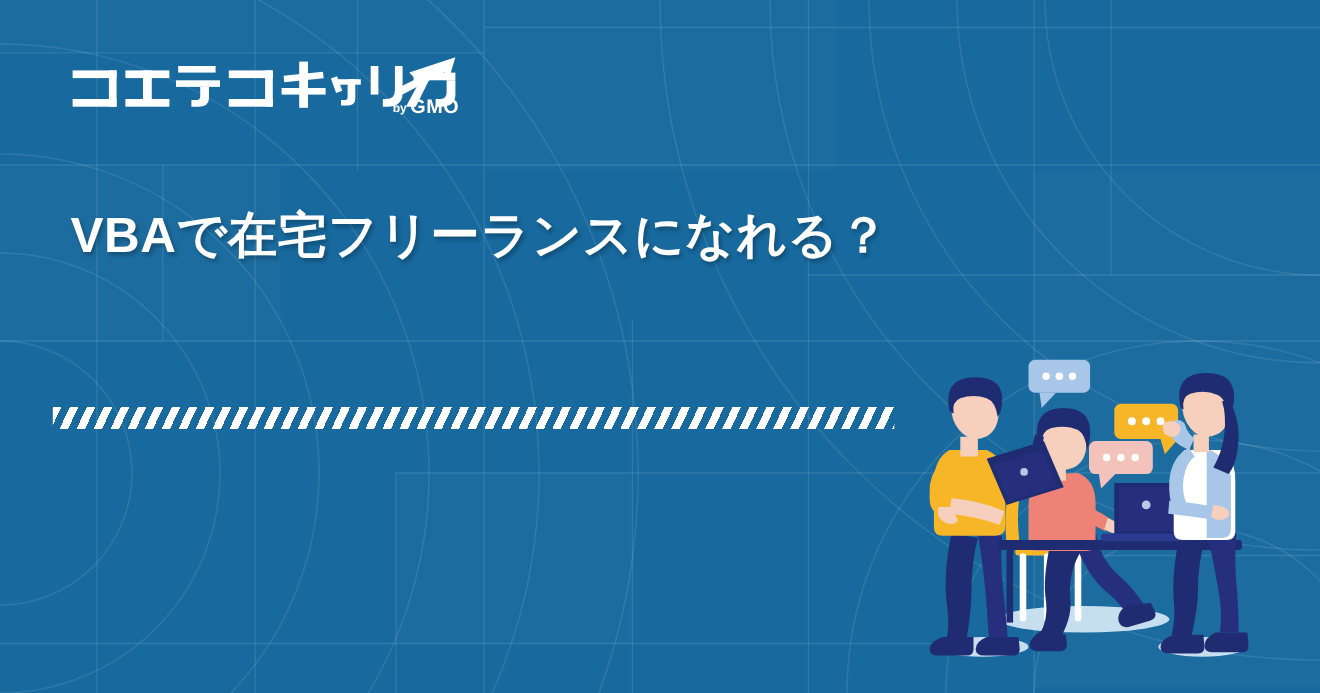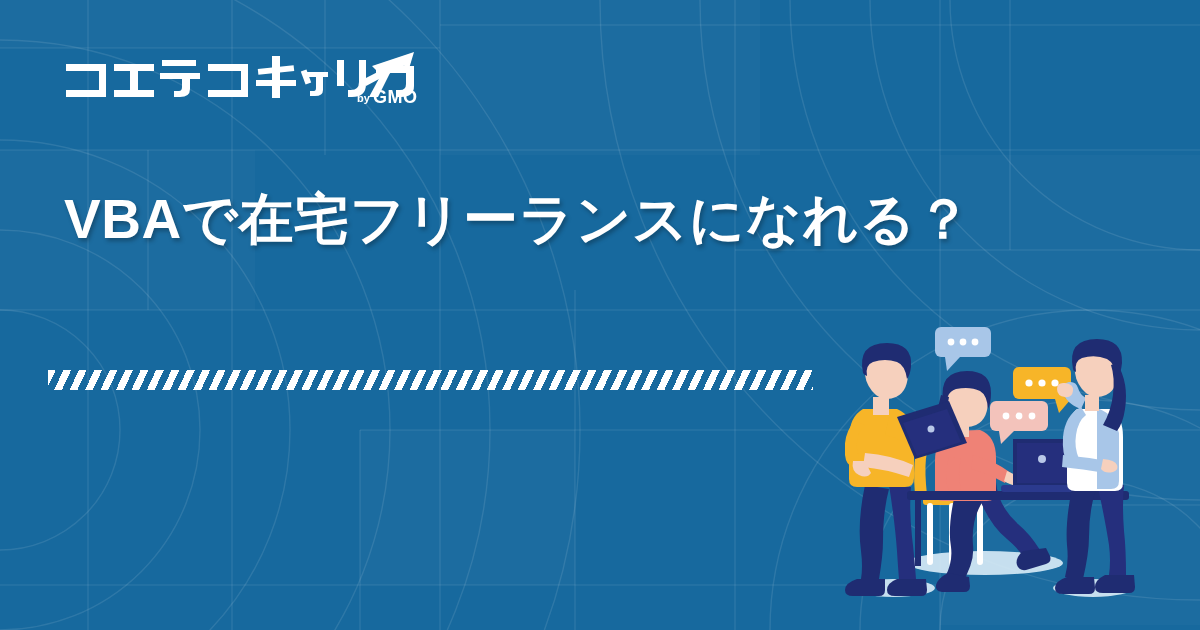--- a/index.html
+++ b/index.html
@@ -36,21 +36,21 @@
     width:400px; height:62px;
   }
   #logo svg { display:block; }
 
   
   #headline {
     position:absolute;
     left:64px; top:188px;
     width:1000px;
     color:#ffffff;
-    font-size:55px;
+    font-size:45px;
     font-weight:bold;
     letter-spacing:0.5px;
     line-height:1.15;
     white-space:nowrap;
     text-shadow:2px 3px 4px rgba(0,0,0,0.28);
   }
 
   
   #divider {
     position:absolute;

